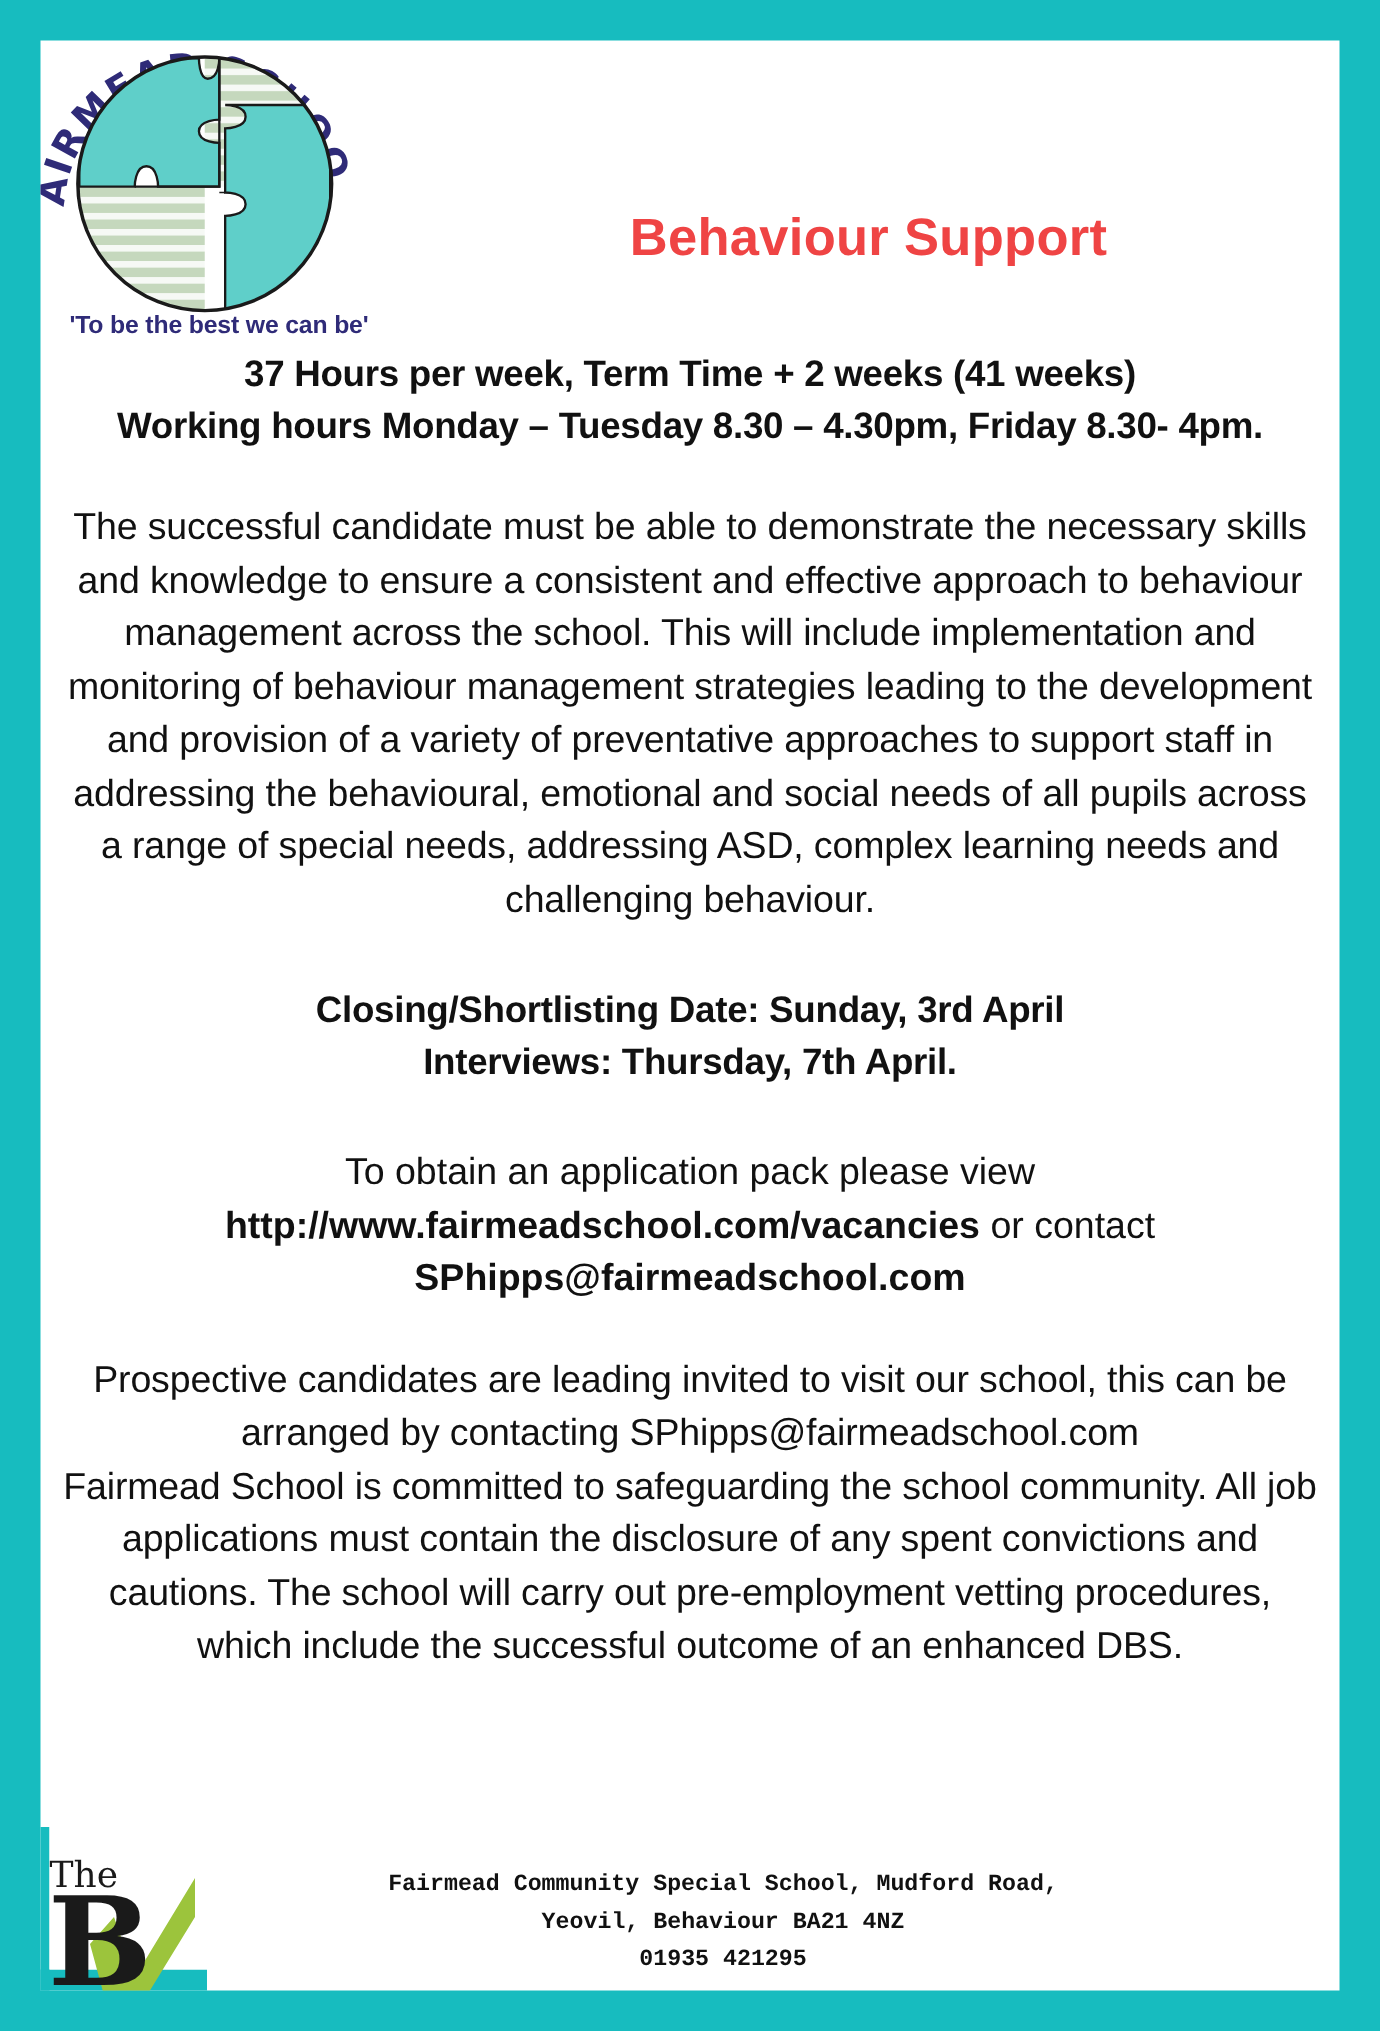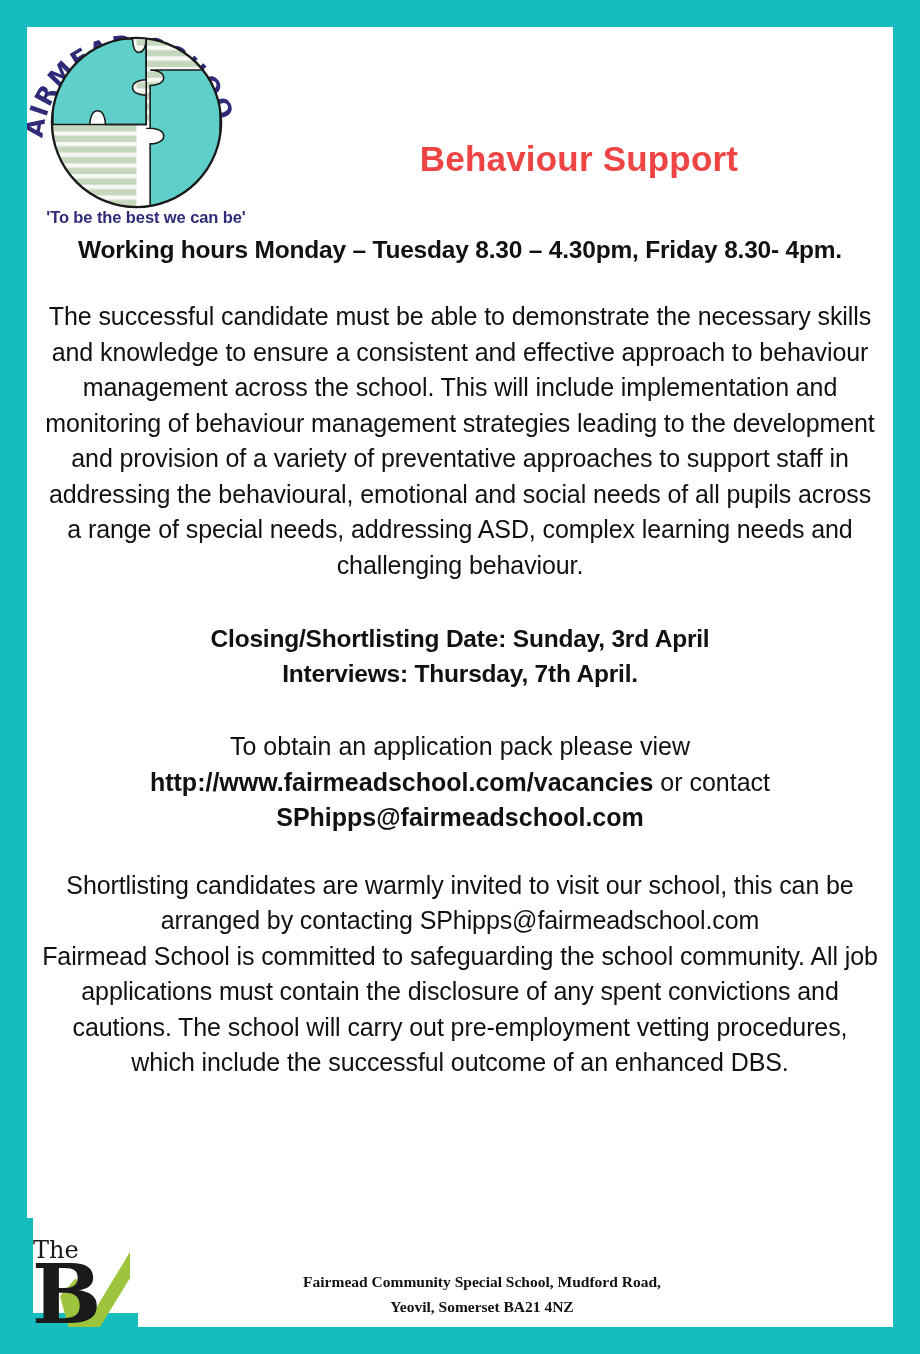--- a/index.html
+++ b/index.html
@@ -134,21 +134,21 @@
   
   .footer {
     position: absolute;
     left: 0;
     right: 0;
     bottom: 8px;
   }
 
   .footer-address {
     text-align: center;
-    font-family: Liberation Serif, serif;
+    font-family: Liberation Mono, monospace;
     font-weight: 700;
     font-size: 15.5px;
     line-height: 25px;
     color: #111;
     padding-left: 60px;
     padding-right: 16px;
   }
 
   .bv-logo {
     position: absolute;
@@ -228,20 +228,21 @@
 
         <div class="logo-tagline">'To be the best we can be'</div>
       </div>
 
       <div class="poster-title">Behaviour Support</div>
     </div>
 
     <div class="content">
 
       <div class="block bold-block">
+        <div>37 Hours per week, Term Time + 2 weeks (41 weeks)</div>
         <div>Working hours Monday – Tuesday 8.30 – 4.30pm, Friday 8.30- 4pm.</div>
       </div>
 
       <div class="spacer-md"></div>
 
       <div class="block body-block">The successful candidate must be able to demonstrate the necessary skills and knowledge to ensure a consistent and effective approach to behaviour management across the school. This will include implementation and monitoring of behaviour management strategies leading to the development and provision of a variety of preventative approaches to support staff in addressing the behavioural, emotional and social needs of all pupils across a range of special needs, addressing ASD, complex learning needs and challenging behaviour.</div>
 
       <div class="spacer-lg"></div>
 
       <div class="block bold-block">
@@ -253,21 +254,21 @@
 
       <div class="block">
         <div class="mix-line">To obtain an application pack please view</div>
         <div class="mix-line"><b>http://www.fairmeadschool.com/vacancies</b><span> or contact</span></div>
         <div class="mix-line"><b>SPhipps@fairmeadschool.com</b></div>
       </div>
 
       <div class="spacer-md"></div>
 
       <div class="block body-block">
-        <div>Shortlisting candidates are warmly invited to visit our school, this can be</div>
+        <div>Prospective candidates are leading invited to visit our school, this can be</div>
         <div>arranged by contacting SPhipps@fairmeadschool.com</div>
       </div>
 
       <div class="block body-block">Fairmead School is committed to safeguarding the school community. All job applications must contain the disclosure of any spent convictions and cautions. The school will carry out pre-employment vetting procedures, which include the successful outcome of an enhanced DBS.</div>
     </div>
 
     <div class="footer">
 
       <svg class="bv-logo" viewBox="0 0 132 122">
 
@@ -276,18 +277,19 @@
         <rect x="27" y="0" width="105" height="95" fill="#ffffff"></rect>
 
         <path d="M54,78 L70,60 L84,100 L124,34 L124,60 L86,122 L66,122 Z" fill="#9cc43c"></path>
 
         <text x="27" y="40" font-family="DejaVu Serif, serif" font-size="24" fill="#1a1a1a">The</text>
         <text x="26" y="105" font-family="DejaVu Serif, serif" font-size="82" font-weight="700" fill="#1a1a1a">B</text>
       </svg>
 
       <div class="footer-address">
         <div class="no-wrap">Fairmead Community Special School, Mudford Road,</div>
-        <div class="no-wrap">Yeovil, Somerset BA21 4NZ</div>
+        <div class="no-wrap">Yeovil, Behaviour BA21 4NZ</div>
+        <div class="no-wrap">01935 421295</div>
       </div>
     </div>
 
   </div>
 </div>
 
 </body></html>

